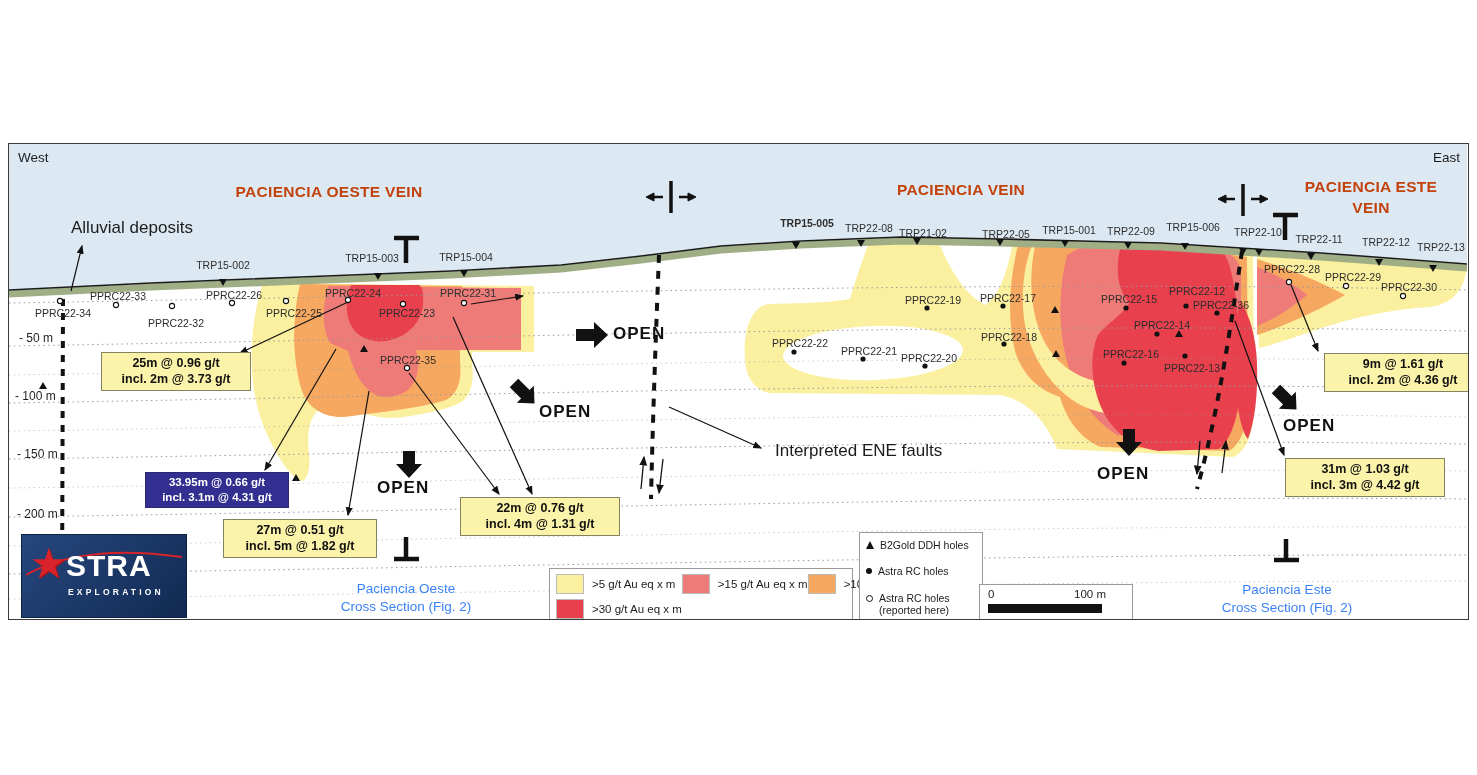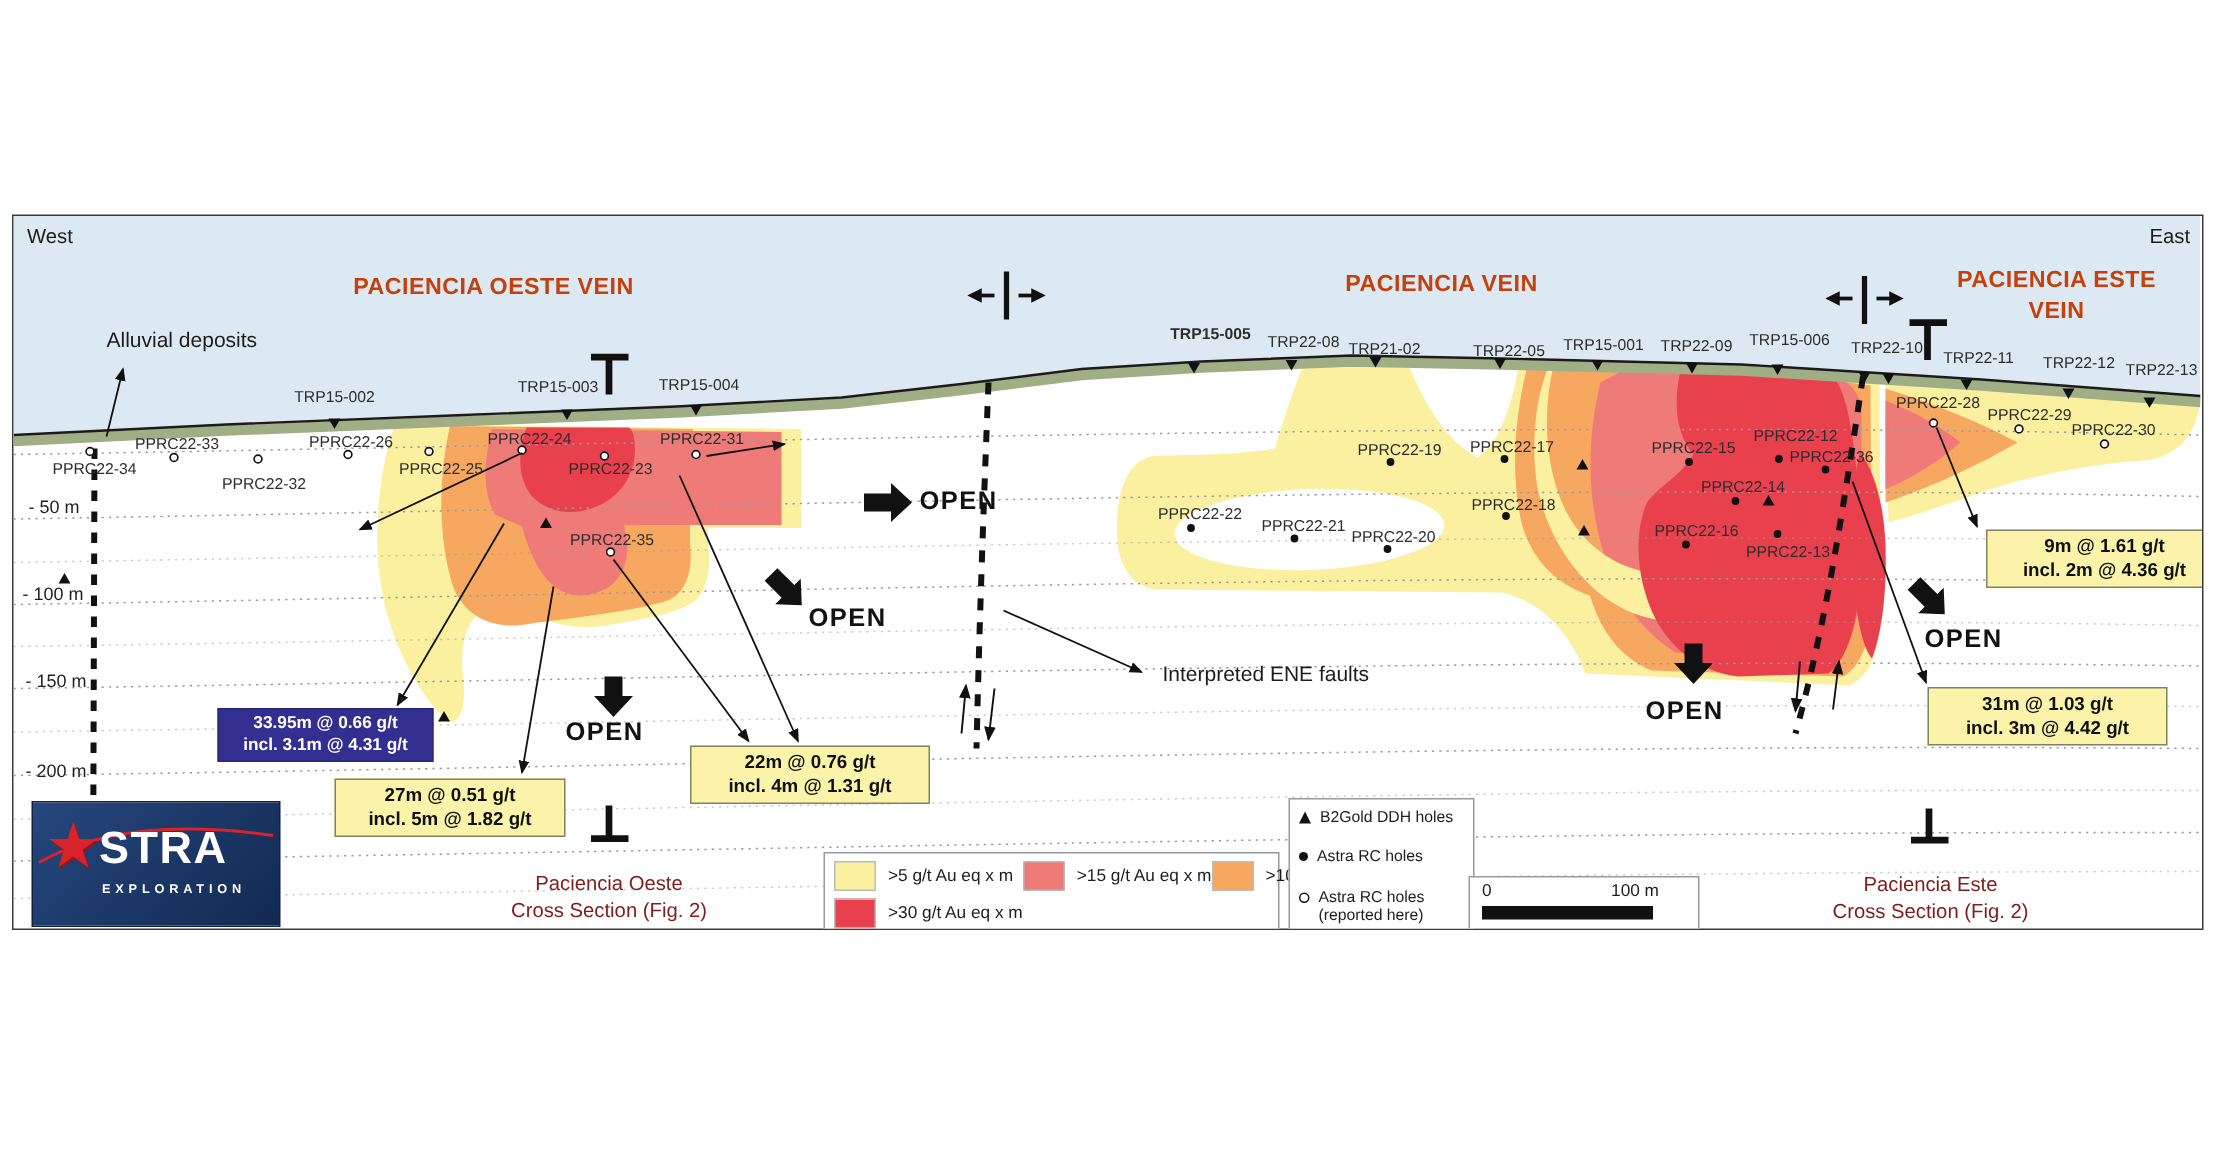--- a/index.html
+++ b/index.html
@@ -8,27 +8,27 @@
   #frame{position:absolute;left:8px;top:143px;width:1461px;height:477px;
     border:1.5px solid #3a3a3a;box-sizing:border-box;background:#fff;overflow:hidden;}
   #geo{position:absolute;left:0;top:0;}
   .corner-label{position:absolute;font-size:13.5px;color:#1c1c1c;}
   .vein-title{position:absolute;transform:translateX(-50%);font-size:15.5px;font-weight:bold;
     color:#c2410c;white-space:nowrap;letter-spacing:.3px;}
   .vein-title.two-line{white-space:normal;text-align:center;width:180px;line-height:1.35;}
   .hole-label{position:absolute;transform:translateX(-50%);font-size:10.5px;color:#2d2d2d;
     white-space:nowrap;}
   .depth-label{position:absolute;font-size:12px;color:#1f1f1f;white-space:nowrap;}
-  .note-label{position:absolute;font-size:14px;color:#1c1c1c;white-space:nowrap;text-align:center;}
+  .note-label{position:absolute;font-size:17px;color:#1c1c1c;white-space:nowrap;text-align:center;}
   .open-label{position:absolute;font-size:17px;font-weight:bold;color:#111;letter-spacing:1px;}
   .gbox{position:absolute;text-align:center;font-weight:bold;font-size:12.5px;line-height:1.3;
     padding:2px 7px;background:#FCF3AA;border:1px solid #83835f;color:#101010;white-space:nowrap;}
   .gbox.blue{background:#332F90;border-color:#2a2678;color:#fff;font-size:11.5px;}
   .caption{position:absolute;transform:translateX(-50%);text-align:center;font-size:13.5px;
-    color:#7f1d1d;line-height:1.3;white-space:nowrap;}
+    color:#3b82f6;line-height:1.3;white-space:nowrap;}
   .legend-grades{position:absolute;left:540px;top:424px;width:304px;height:56px;
     border:1px solid #9a9a9a;background:#fff;display:grid;grid-template-columns:1fr 1fr 1fr;
     grid-template-rows:1fr 1fr;align-items:center;padding:2px 6px;box-sizing:border-box;}
   .lg-item{display:flex;align-items:center;gap:8px;font-size:11.5px;color:#1c1c1c;white-space:nowrap;}
   .lg-swatch{width:26px;height:18px;border:1px solid #bbb;flex:0 0 auto;}
   .legend-symbols{position:absolute;left:850px;top:388px;width:124px;height:92px;
     border:1px solid #9a9a9a;background:#fff;box-sizing:border-box;padding:6px 6px;
     display:flex;flex-direction:column;justify-content:space-between;}
   .ls-item{display:flex;align-items:flex-start;gap:6px;font-size:10.5px;color:#1c1c1c;line-height:1.2;}
   .ls-tri{width:0;height:0;border-left:4.5px solid transparent;border-right:4.5px solid transparent;
@@ -239,20 +239,24 @@
 
     <span class="note-label" style="left:62px;top:74px">Alluvial deposits</span>
     <span class="note-label" style="left:766px;top:297px">Interpreted ENE faults</span>
 
     <span class="open-label" style="left:604px;top:180px">OPEN</span>
     <span class="open-label" style="left:530px;top:258px">OPEN</span>
     <span class="open-label" style="left:368px;top:334px">OPEN</span>
     <span class="open-label" style="left:1088px;top:320px">OPEN</span>
     <span class="open-label" style="left:1274px;top:272px">OPEN</span>
 
+    <div class="gbox" style="left:92px;top:208px;width:134px">
+      <div>25m @ 0.96 g/t</div>
+      <div>incl. 2m @ 3.73 g/t</div>
+    </div>
     <div class="gbox blue" style="left:136px;top:328px;width:128px">
       <div>33.95m @ 0.66 g/t</div>
       <div>incl. 3.1m @ 4.31 g/t</div>
     </div>
     <div class="gbox" style="left:214px;top:375px;width:138px">
       <div>27m @ 0.51 g/t</div>
       <div>incl. 5m @ 1.82 g/t</div>
     </div>
     <div class="gbox" style="left:451px;top:353px;width:144px">
       <div>22m @ 0.76 g/t</div>

